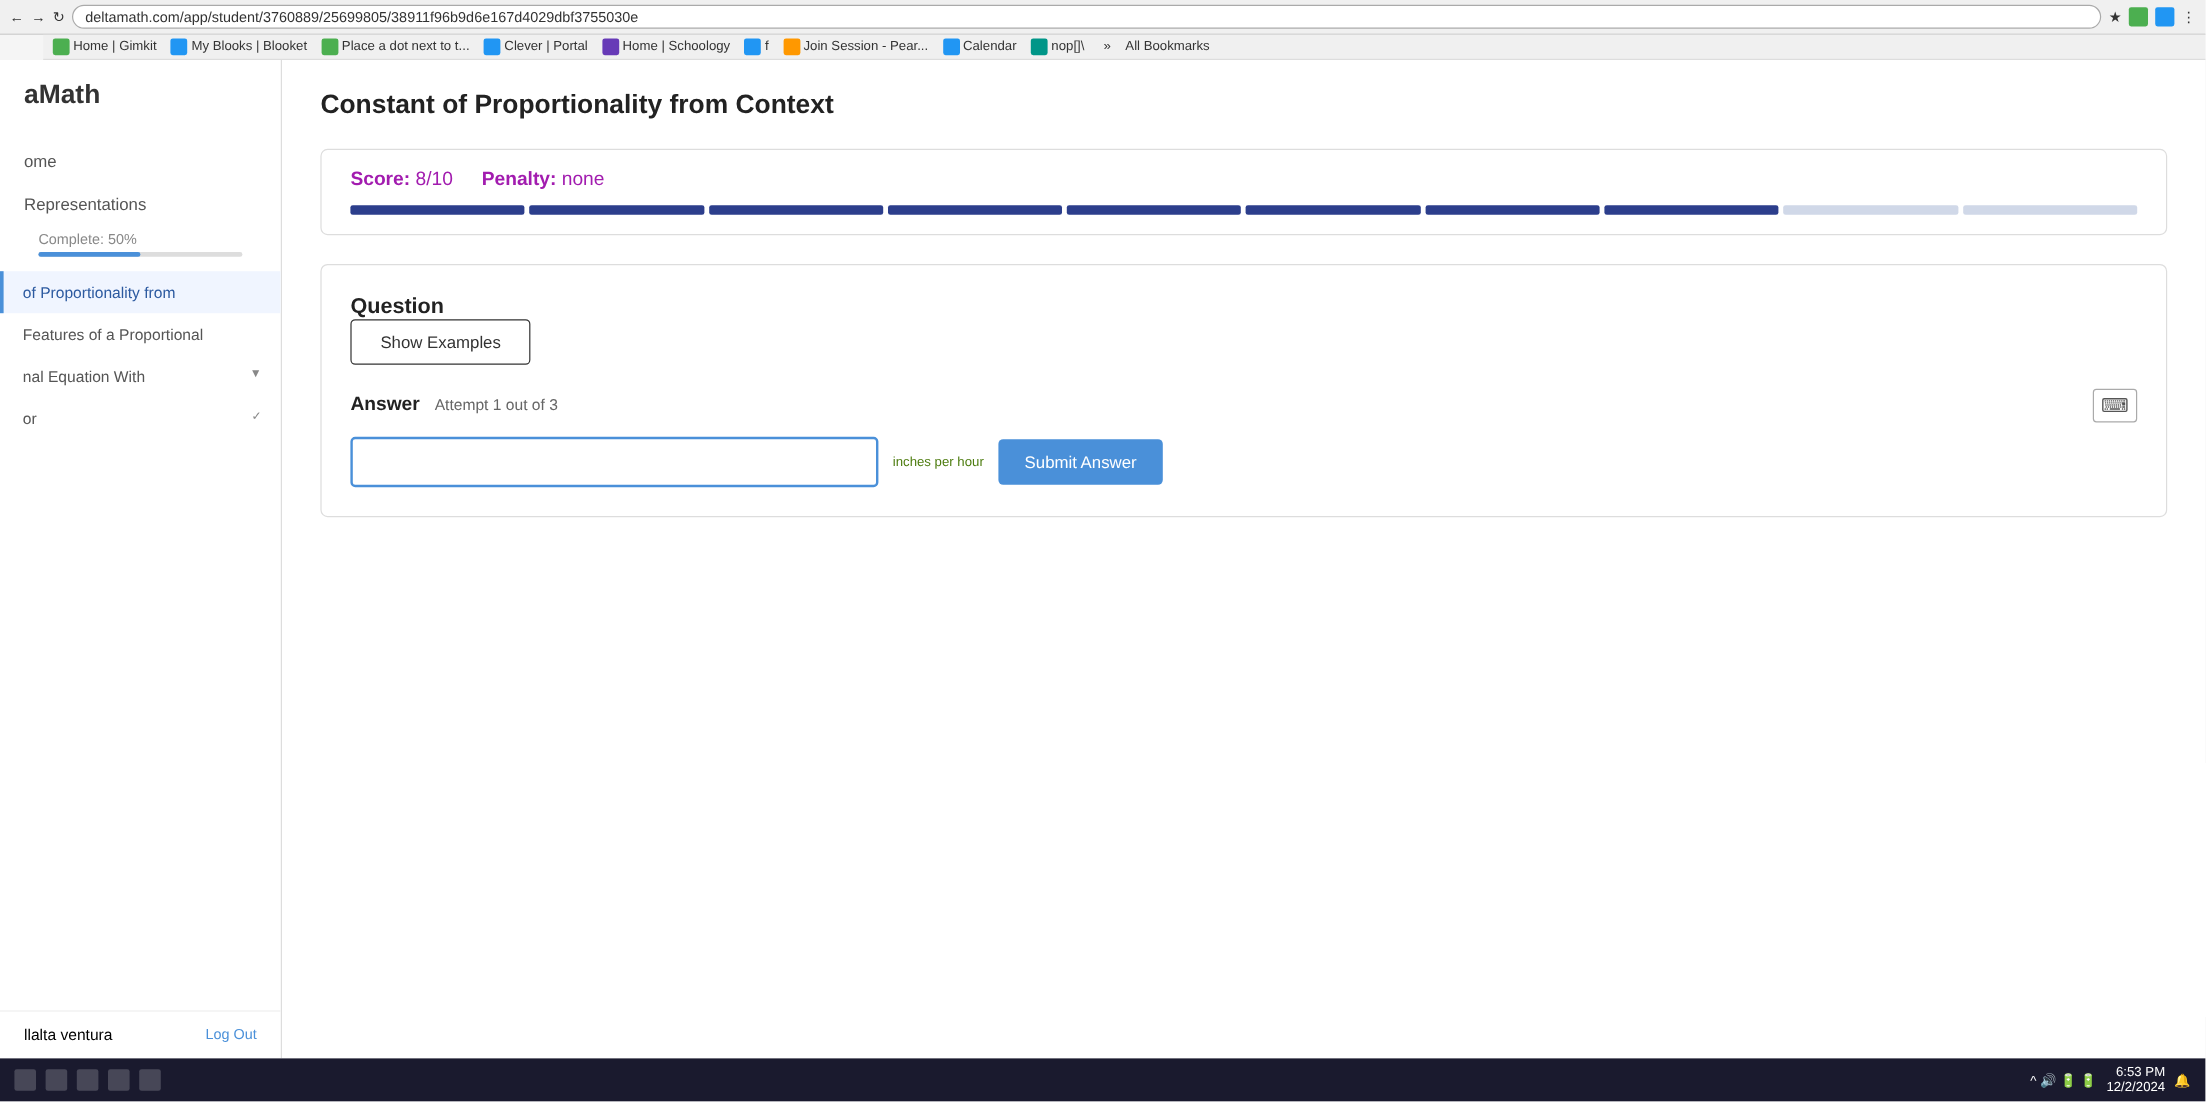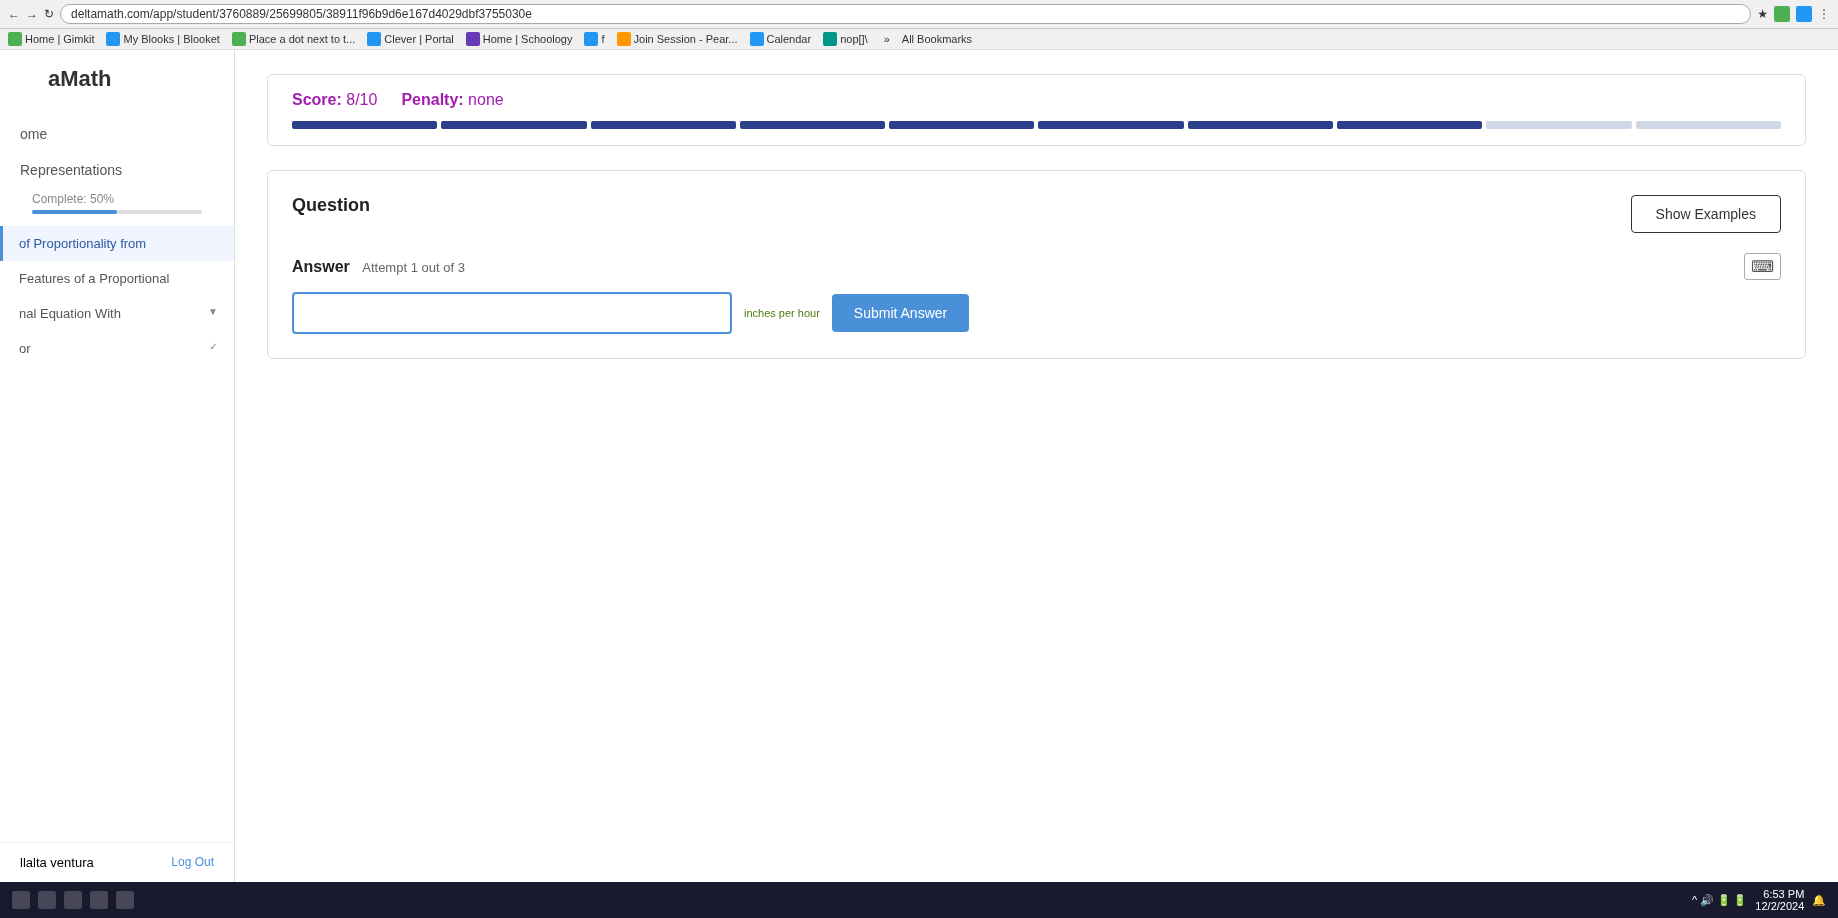--- a/index.html
+++ b/index.html
@@ -38,20 +38,21 @@
       border-bottom: 1px solid #ddd;
       padding: 3px 8px;
       font-size: 11px;
       color: #333;
       display: flex;
       align-items: center;
       gap: 12px;
       flex-shrink: 0;
       flex-wrap: nowrap;
       overflow: hidden;
+      margin-left: 36px;
     }
     .bookmark-item {
       display: flex;
       align-items: center;
       gap: 3px;
       white-space: nowrap;
       cursor: pointer;
       color: #333;
     }
     .bookmark-icon {
@@ -82,21 +83,20 @@
       display: flex;
       flex-direction: column;
       flex-shrink: 0;
       overflow: hidden;
     }
     .sidebar-logo {
       padding: 16px 20px;
       font-size: 22px;
       font-weight: bold;
       color: #333;
-      margin-left: 28px;
     }
     .sidebar-nav {
       flex: 1;
       overflow-y: auto;
       padding: 8px 0;
     }
     .sidebar-nav-item {
       padding: 10px 20px;
       font-size: 14px;
       color: #555;
@@ -203,20 +203,21 @@
       border: 1px solid #ddd;
       border-radius: 6px;
       padding: 24px;
       margin-bottom: 24px;
     }
     .question-header {
       display: flex;
       justify-content: space-between;
       align-items: flex-start;
       margin-bottom: 20px;
+      flex-direction: column;
     }
     .question-label {
       font-size: 18px;
       font-weight: bold;
       color: #222;
     }
     .show-examples-btn {
       border: 1px solid #333;
       background: #fff;
       padding: 10px 24px;
@@ -416,20 +417,21 @@
       </div>
     </div>
 
     <div class="sidebar-footer">
       <span>llalta ventura</span>
       <a>Log Out</a>
     </div>
   </div>
 
   <div class="content-area">
+    <h1 class="page-title">Constant of Proportionality from Context</h1>
 
     <div class="score-card">
       <div class="score-info">
         <span>
           <strong>Score:</strong>
           <span>8/10</span>
         </span>
         <span>
           <strong>Penalty:</strong>
           <span>none</span>

